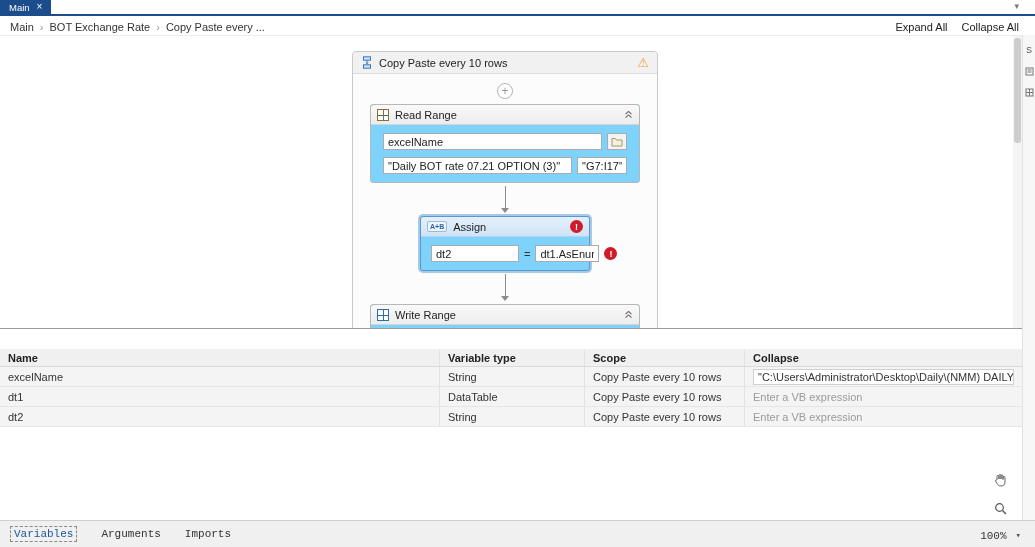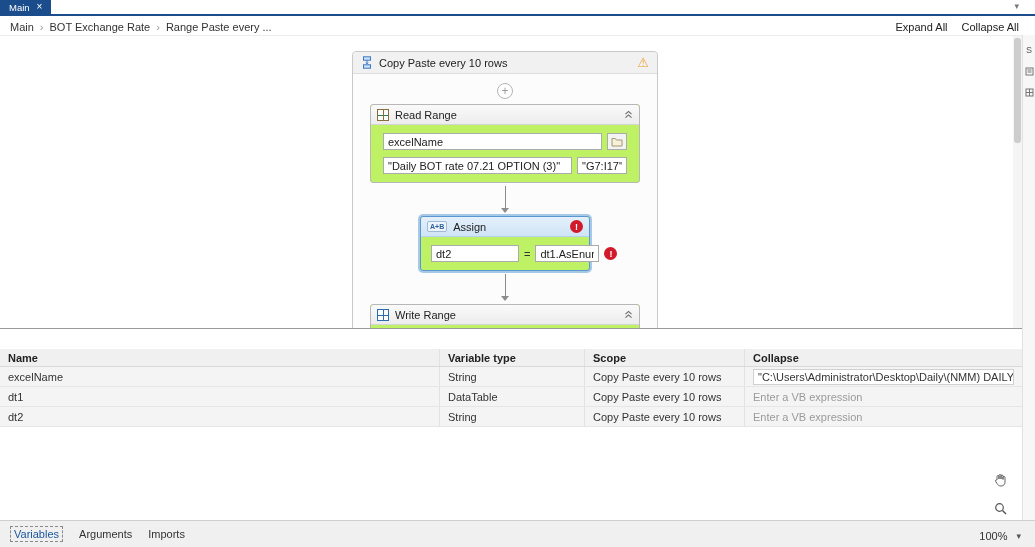--- a/index.html
+++ b/index.html
@@ -32,21 +32,21 @@
               border:1px solid #c9c9c9; border-radius:4px; background:#fcfcfc; }
   .seq-header { height:22px; display:flex; align-items:center; gap:6px; padding:0 8px;
                 background:#f1f1f1; border-bottom:1px solid #ddd; border-radius:4px 4px 0 0; }
   .seq-title { flex:1; color:#222; }
   .warning { color:#efa13a; font-size:13px; line-height:1; }
 
   .plus-wrap { display:flex; justify-content:center; margin:9px 0 5px; }
   .plus { width:16px; height:16px; border:1px solid #b5b5b5; border-radius:50%; color:#999;
           display:flex; align-items:center; justify-content:center; font-size:12px; background:#fff; }
 
-  .card { margin:0 auto; background:#bef264; border:1px solid #b7b7b7; border-radius:3px; }
+  .card { margin:0 auto; background:#7dd3fc; border:1px solid #b7b7b7; border-radius:3px; }
   .w270 { width:270px; }
   .w215 { width:170px; }
   .card-header { height:20px; display:flex; align-items:center; gap:6px; padding:0 6px;
                  background:linear-gradient(#fafafa,#ececec); border-bottom:1px solid #d5d5d5;
                  border-radius:3px 3px 0 0; }
   .card-title { flex:1; color:#222; white-space:nowrap; overflow:hidden; }
   .card.selected { box-shadow:0 0 0 2px #a7c9e8; border-color:#5a96cf; }
   .card.selected .card-header { background:linear-gradient(#e4f0fb,#cfe4f6); border-bottom-color:#b5d2ec; }
   .card-body { padding:8px 12px; display:flex; flex-direction:column; gap:7px; }
   .w215 .card-body { padding:8px 10px; }
@@ -100,21 +100,21 @@
   .vhead { height:18px; background:#f0f0f0; border-bottom:1px solid #d9d9d9; font-weight:bold; color:#222;margin-top:20px; }
   .vdata { height:20px; background:#f4f4f4; border-bottom:1px solid #e6e6e6; }
   .default-box { background:#fff; border:1px solid #d0d0d0; height:16px; flex:1; display:flex;
                  align-items:center; padding:0 4px; overflow:hidden; white-space:nowrap; }
   .placeholder { color:#9a9a9a; }
   .create-var { font-style:italic; color:#888; height:17px; display:flex; align-items:center;
                 padding:0 7px; border-bottom:1px solid #e6e6e6; }
 
   
   .statusbar { position:absolute; left:0; right:0; bottom:0; height:27px; background:#f0f0f0;
-               border-top:1px solid #cfcfcf; display:flex; align-items:center; padding:0 10px; gap:16px; }
+               border-top:1px solid #cfcfcf; display:flex; align-items:center; padding:0 10px; gap:24px;font-family:Liberation Mono, monospace; }
   .sb-tab { color:#333; }
   .sb-tab.active { border:1px dashed #8a8a8a; padding:1px 3px; color:#1a57a0; }
   .sb-right { margin-left:auto; display:flex; align-items:center; gap:15px; padding-right:4px;flex-direction:column; }
   .zoom-select { display:flex; align-items:center; gap:9px; }
   .icon-btn { display:flex; align-items:center; justify-content:center; }
 </style>
 </head>
 <body>
 
 <div class="root">
@@ -125,21 +125,21 @@
       <span class="tab-close">×</span>
     </div>
     <span class="tab-overflow">▾</span>
   </div>
 
   <div class="breadcrumb-bar">
     <span class="crumb">Main</span>
     <span class="crumb-sep">›</span>
     <span class="crumb">BOT Exchange Rate</span>
     <span class="crumb-sep">›</span>
-    <span class="crumb">Range Paste every ...</span>
+    <span class="crumb">Copy Paste every ...</span>
     <span class="bc-actions">
       <span class="bc-link">Expand All</span>
       <span class="bc-link">Collapse All</span>
     </span>
   </div>
 
   <div class="canvas">
 
     <div class="sequence">
       <div class="seq-header">

